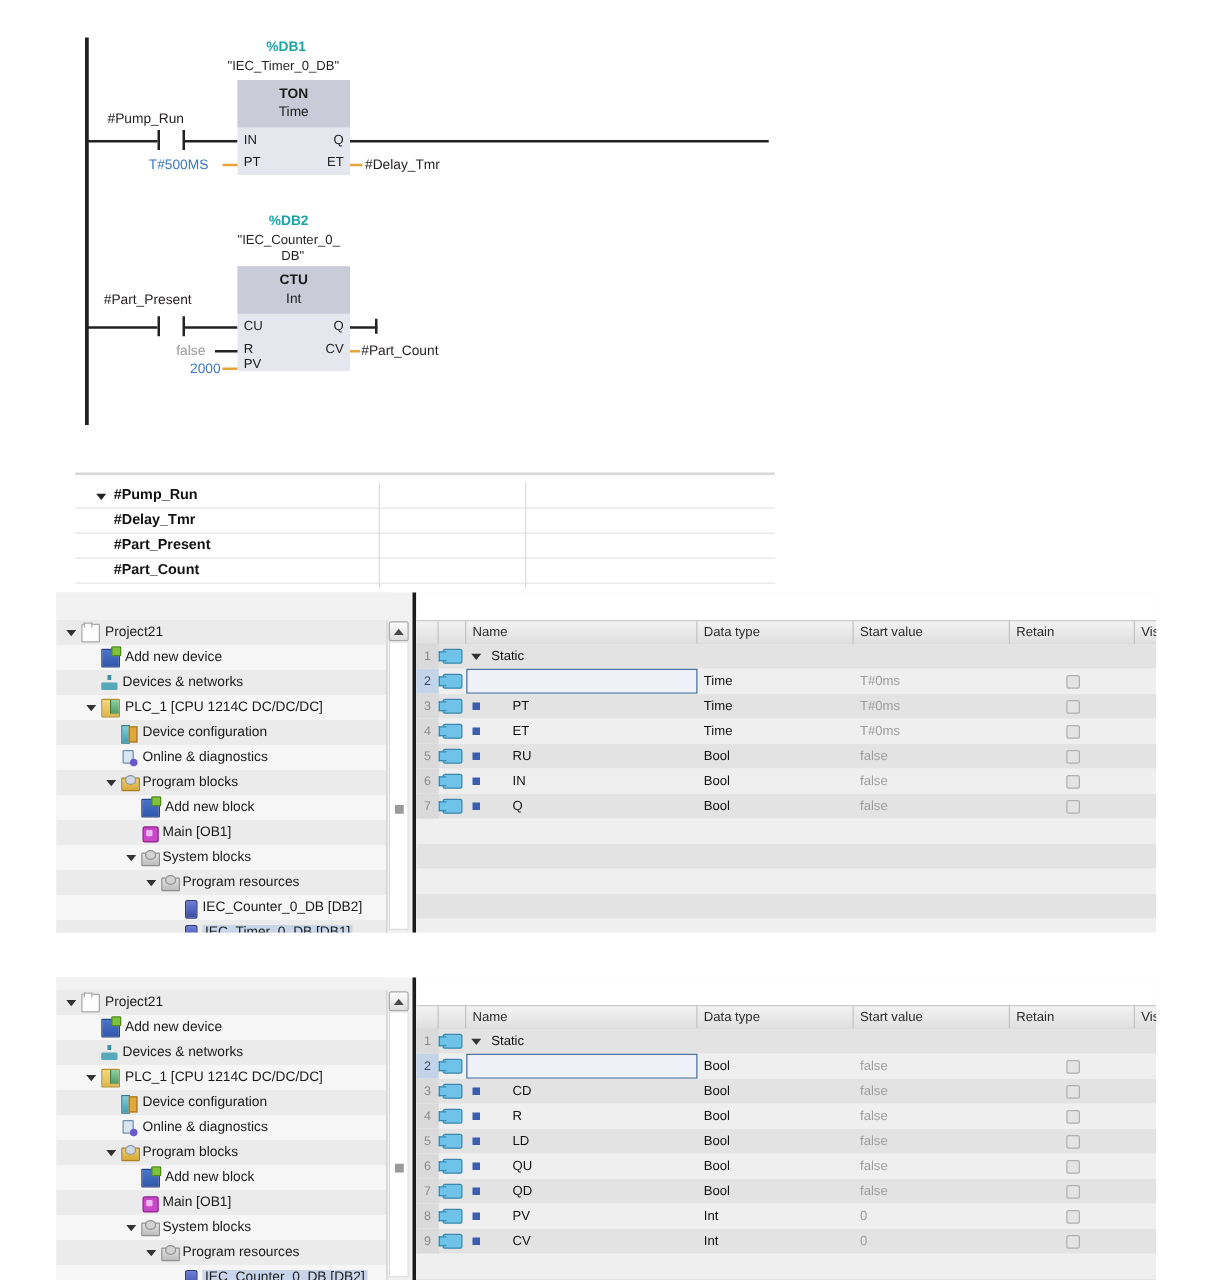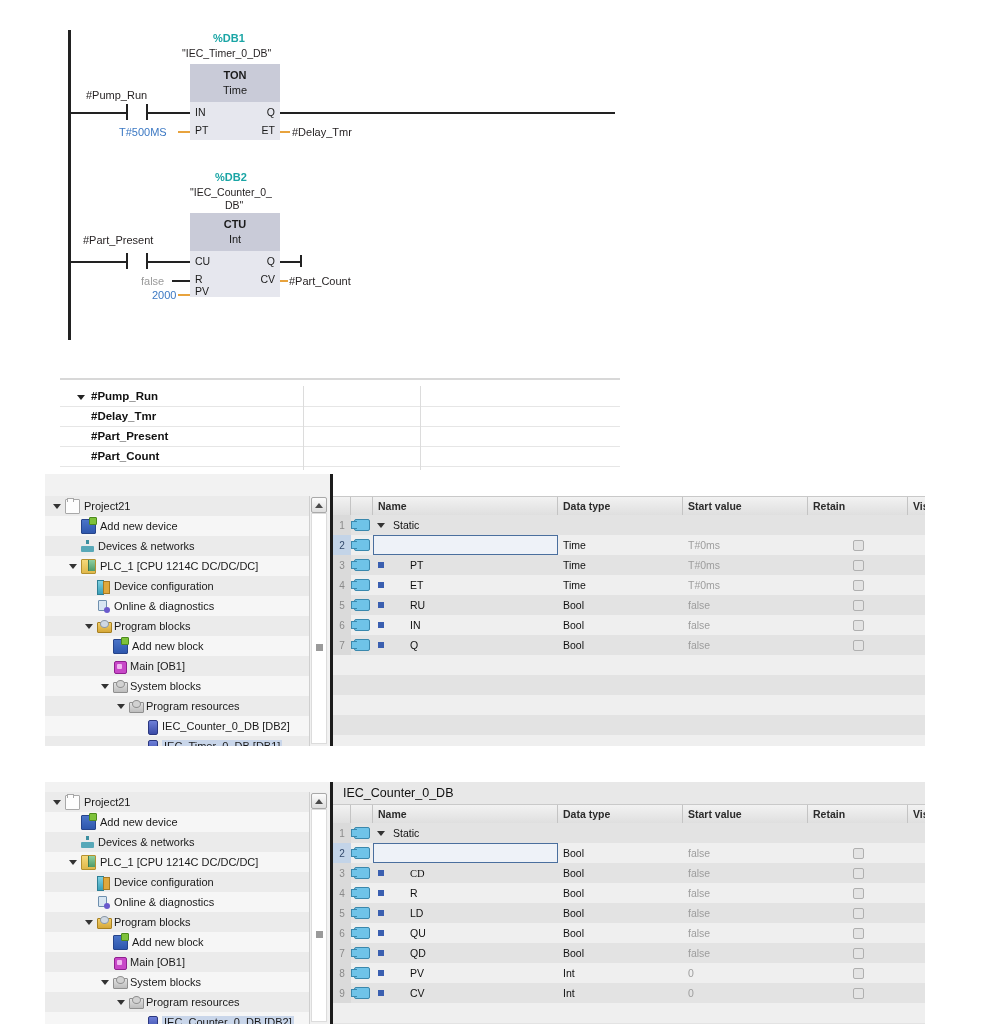--- a/index.html
+++ b/index.html
@@ -119,21 +119,21 @@
   .splitter{position:absolute;background:#1c1c1c;width:3px;}
 
   
   .tbl{position:absolute;top:0;background:#ffffff;overflow:hidden;}
   .tbl-title{position:absolute;left:0;right:0;top:0;height:22px;background:#e8e8e8;
              display:flex;align-items:center;padding-left:10px;font-size:12.5px;color:#111;}
   .thead{position:absolute;left:0;right:0;height:18px;background:linear-gradient(#f2f2f2,#dfdfdf);
          border-top:1px solid #c9c9c9;border-bottom:1px solid #b4b4b4;}
   .th{position:absolute;top:0;height:18px;font-size:10.5px;color:#2b2b2b;
       display:flex;align-items:center;padding-left:5px;box-sizing:border-box;
-      border-right:1px solid #c4c4c4;font-weight:bold;}
+      border-right:1px solid #c4c4c4;}
   .trow{position:absolute;left:0;right:0;height:20px;}
   .trow.odd{background:#e3e3e3;}
   .trow.even{background:#efefef;}
   .trow.filler{background:#e9e9e9;}
   .tcell{position:absolute;top:0;height:20px;font-size:10.5px;color:#111;
          display:flex;align-items:center;box-sizing:border-box;}
   .tcell.num{justify-content:center;color:#8a8a8a;font-size:10px;background:#dadada;}
   .tcell.num.sel{background:#c3d4e8;color:#33496b;}
   .tcell.grey{color:#9d9d9d;}
   .namecell-sel{position:absolute;border:1px solid #4a6f9e;box-sizing:border-box;background:#eef2f8;}
@@ -539,21 +539,20 @@
     <div class="sbar" style="left: 264px; top: 10px; width: 18px; height: 232px;">
       <div class="sbtn">
         <div class="chev"></div>
       </div>
       <div class="strack" style="top:17px;bottom:2px;">
         <div class="sthumbdot" style="top:121px"></div>
       </div>
     </div>
     <div class="splitter" style="left: 285px; top: 0px; height: 242px;"></div>
     <div class="tbl" style="left: 288px; width: 592px; height: 242px;">
-      <div class="tbl-title">IEC_Counter_0_DB</div>
       <div class="thead" style="top: 22px;">
         <div class="th" style="left: 0px; width: 18px;"></div>
         <div class="th" style="left: 18px; width: 22px;"></div>
         <div class="th" style="left: 40px; width: 185px;">Name</div>
         <div class="th" style="left: 225px; width: 125px;">Data type</div>
         <div class="th" style="left: 350px; width: 125px;">Start value</div>
         <div class="th" style="left: 475px; width: 100px;">Retain</div>
         <div class="th" style="left: 575px; width: 120px;">Visible in ...</div>
       </div>
       <div class="trow odd" style="top: 41px;">
@@ -585,21 +584,21 @@
         <div class="tcell" style="left: 475px; width: 100px; justify-content: center;">
           <span class="chk dis"></span>
         </div>
         <div class="tcell" style="left: 575px; width: 120px; justify-content: center;"></div>
       </div>
       <div class="trow odd" style="top: 81px;">
         <div class="tcell num" style="left: 0px; width: 18px;">3</div>
         <div class="tcell" style="left: 18px; width: 22px; justify-content: center;">
           <span class="bluechip"></span>
         </div>
-        <div class="tcell" style="left: 40px; width: 185px; font-family: Liberation Serif, serif;">
+        <div class="tcell" style="left: 40px; width: 185px;">
           <span class="bluesq" style="margin-left:5px;margin-right:26px"></span>
           <span>CD</span>
         </div>
         <div class="tcell" style="left: 225px; width: 125px; padding-left: 5px;">Bool</div>
         <div class="tcell grey" style="left: 350px; width: 125px; padding-left: 5px;">false</div>
         <div class="tcell" style="left: 475px; width: 100px; justify-content: center;">
           <span class="chk dis"></span>
         </div>
         <div class="tcell" style="left: 575px; width: 120px; justify-content: center;"></div>
       </div>

